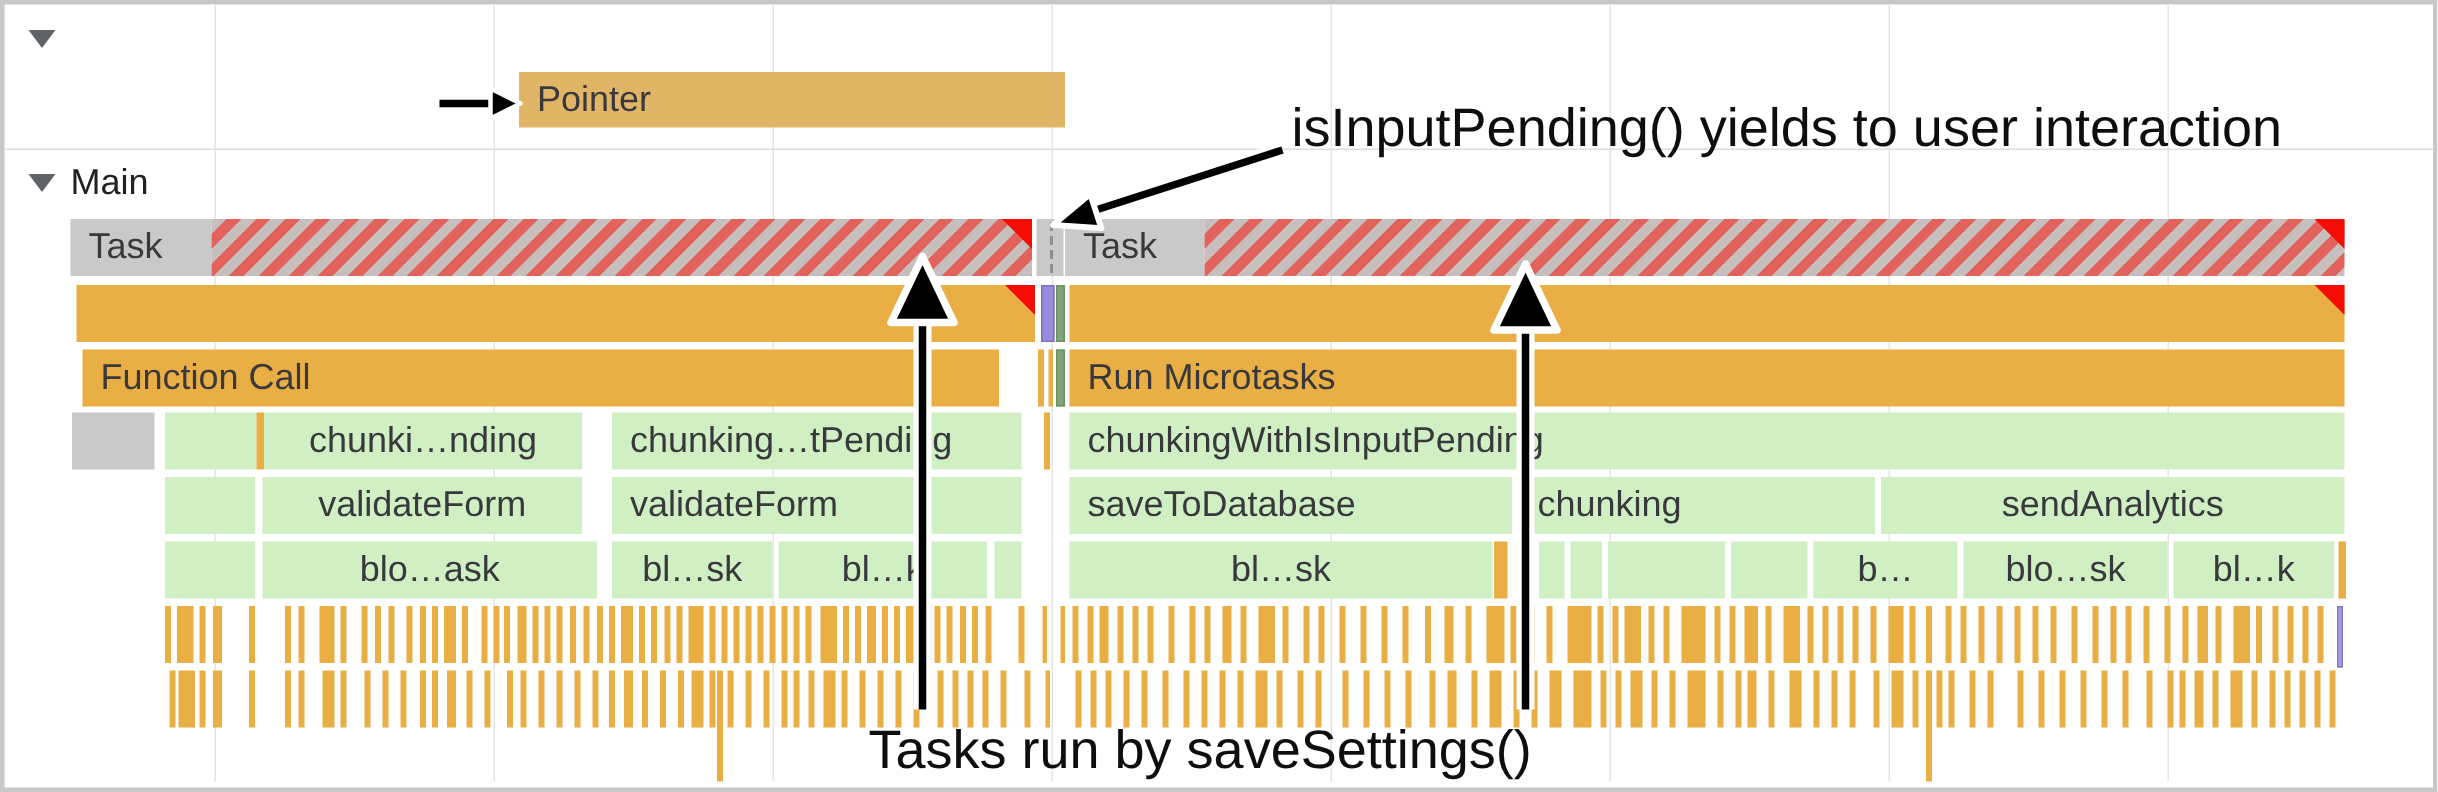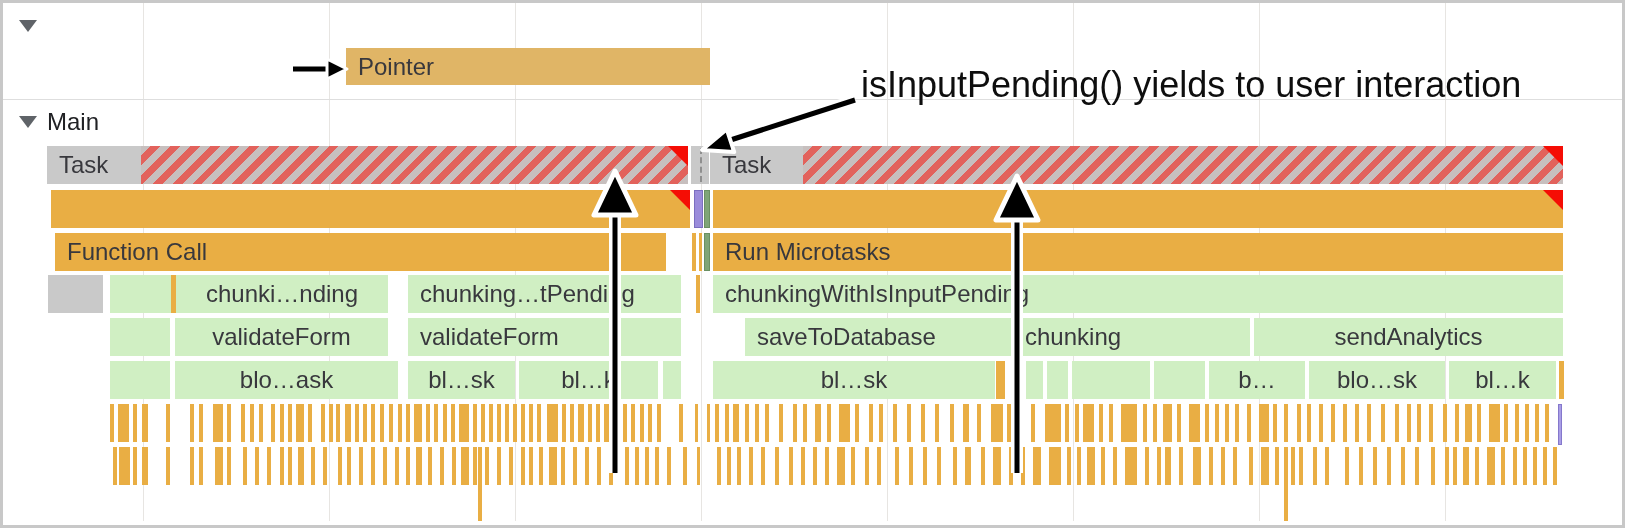--- a/index.html
+++ b/index.html
@@ -121,21 +121,21 @@
       </div>
       <div class="bar bar-orange" style="left: 710px; top: 187px; width: 850px; height: 38px;">
         <span class="corner"></span>
       </div>
       <div class="bar bar-orange" style="left: 710px; top: 230px; width: 850px; height: 38px;">
         <span class="bar-label">Run Microtasks</span>
       </div>
       <div class="bar bar-green" style="left: 710px; top: 272px; width: 850px; height: 38px;">
         <span class="bar-label">chunkingWithIsInputPending</span>
       </div>
-      <div class="bar bar-green" style="left: 710px; top: 315px; width: 295px; height: 38px; margin-left: 32px;">
+      <div class="bar bar-green" style="left: 710px; top: 315px; width: 295px; height: 38px;">
         <span class="bar-label">saveToDatabase</span>
       </div>
       <div class="bar bar-green" style="left: 1010px; top: 315px; width: 237px; height: 38px;">
         <span class="bar-label">chunking</span>
       </div>
       <div class="bar bar-green" style="left: 1251px; top: 315px; width: 309px; height: 38px;">
         <span class="bar-label center">sendAnalytics</span>
       </div>
       <div class="bar bar-green" style="left: 710px; top: 358px; width: 282px; height: 38px;">
         <span class="bar-label center">bl…sk</span>
@@ -397,20 +397,21 @@
       <div class="bar bar-tick" style="left: 1520px; top: 444px; width: 4px; height: 38px;"></div>
       <div class="bar bar-tick" style="left: 1530px; top: 444px; width: 4px; height: 38px;"></div>
       <div class="bar bar-tick" style="left: 1540px; top: 444px; width: 4px; height: 38px;"></div>
       <div class="bar bar-tick" style="left: 1550px; top: 444px; width: 4px; height: 38px;"></div>
       <div class="bar bar-tick" style="left: 475px; top: 444px; width: 4px; height: 74px;"></div>
       <div class="bar bar-tick" style="left: 1281px; top: 444px; width: 4px; height: 74px;"></div>
       <div class="bar bar-tickp" style="left: 1555px; top: 401px; width: 4px; height: 41px;"></div>
     </div>
 
   <div class="annotation" style="left:858px;top:61px;">isInputPending() yields to user interaction</div>
+  <div class="annotation" style="left:576px;top:476px;">Tasks run by saveSettings()</div>
 
   <svg id="arrows" width="1625" height="528">
       <line x1="290" y1="66" x2="326" y2="66" stroke="#000" stroke-width="5"></line>
       <polygon points="344,66 324,56 324,76" fill="#000" stroke="#fff" stroke-width="3" stroke-linejoin="round"></polygon>
       <line x1="852" y1="97" x2="712" y2="142" stroke="#fff" stroke-width="11"></line>
       <line x1="852" y1="97" x2="712" y2="142" stroke="#000" stroke-width="5"></line>
       <polygon points="699,147 723.7883471818426,126.27470521337669 731.2434891914194,149.08743976268147" fill="#000" stroke="#fff" stroke-width="4" stroke-linejoin="round"></polygon>
       <line x1="612" y1="470" x2="612" y2="210" stroke="#fff" stroke-width="12"></line>
       <line x1="612" y1="470" x2="612" y2="210" stroke="#000" stroke-width="5"></line>
       <polygon points="612,168 591,212 633,212" fill="#000" stroke="#fff" stroke-width="5" stroke-linejoin="round"></polygon>

